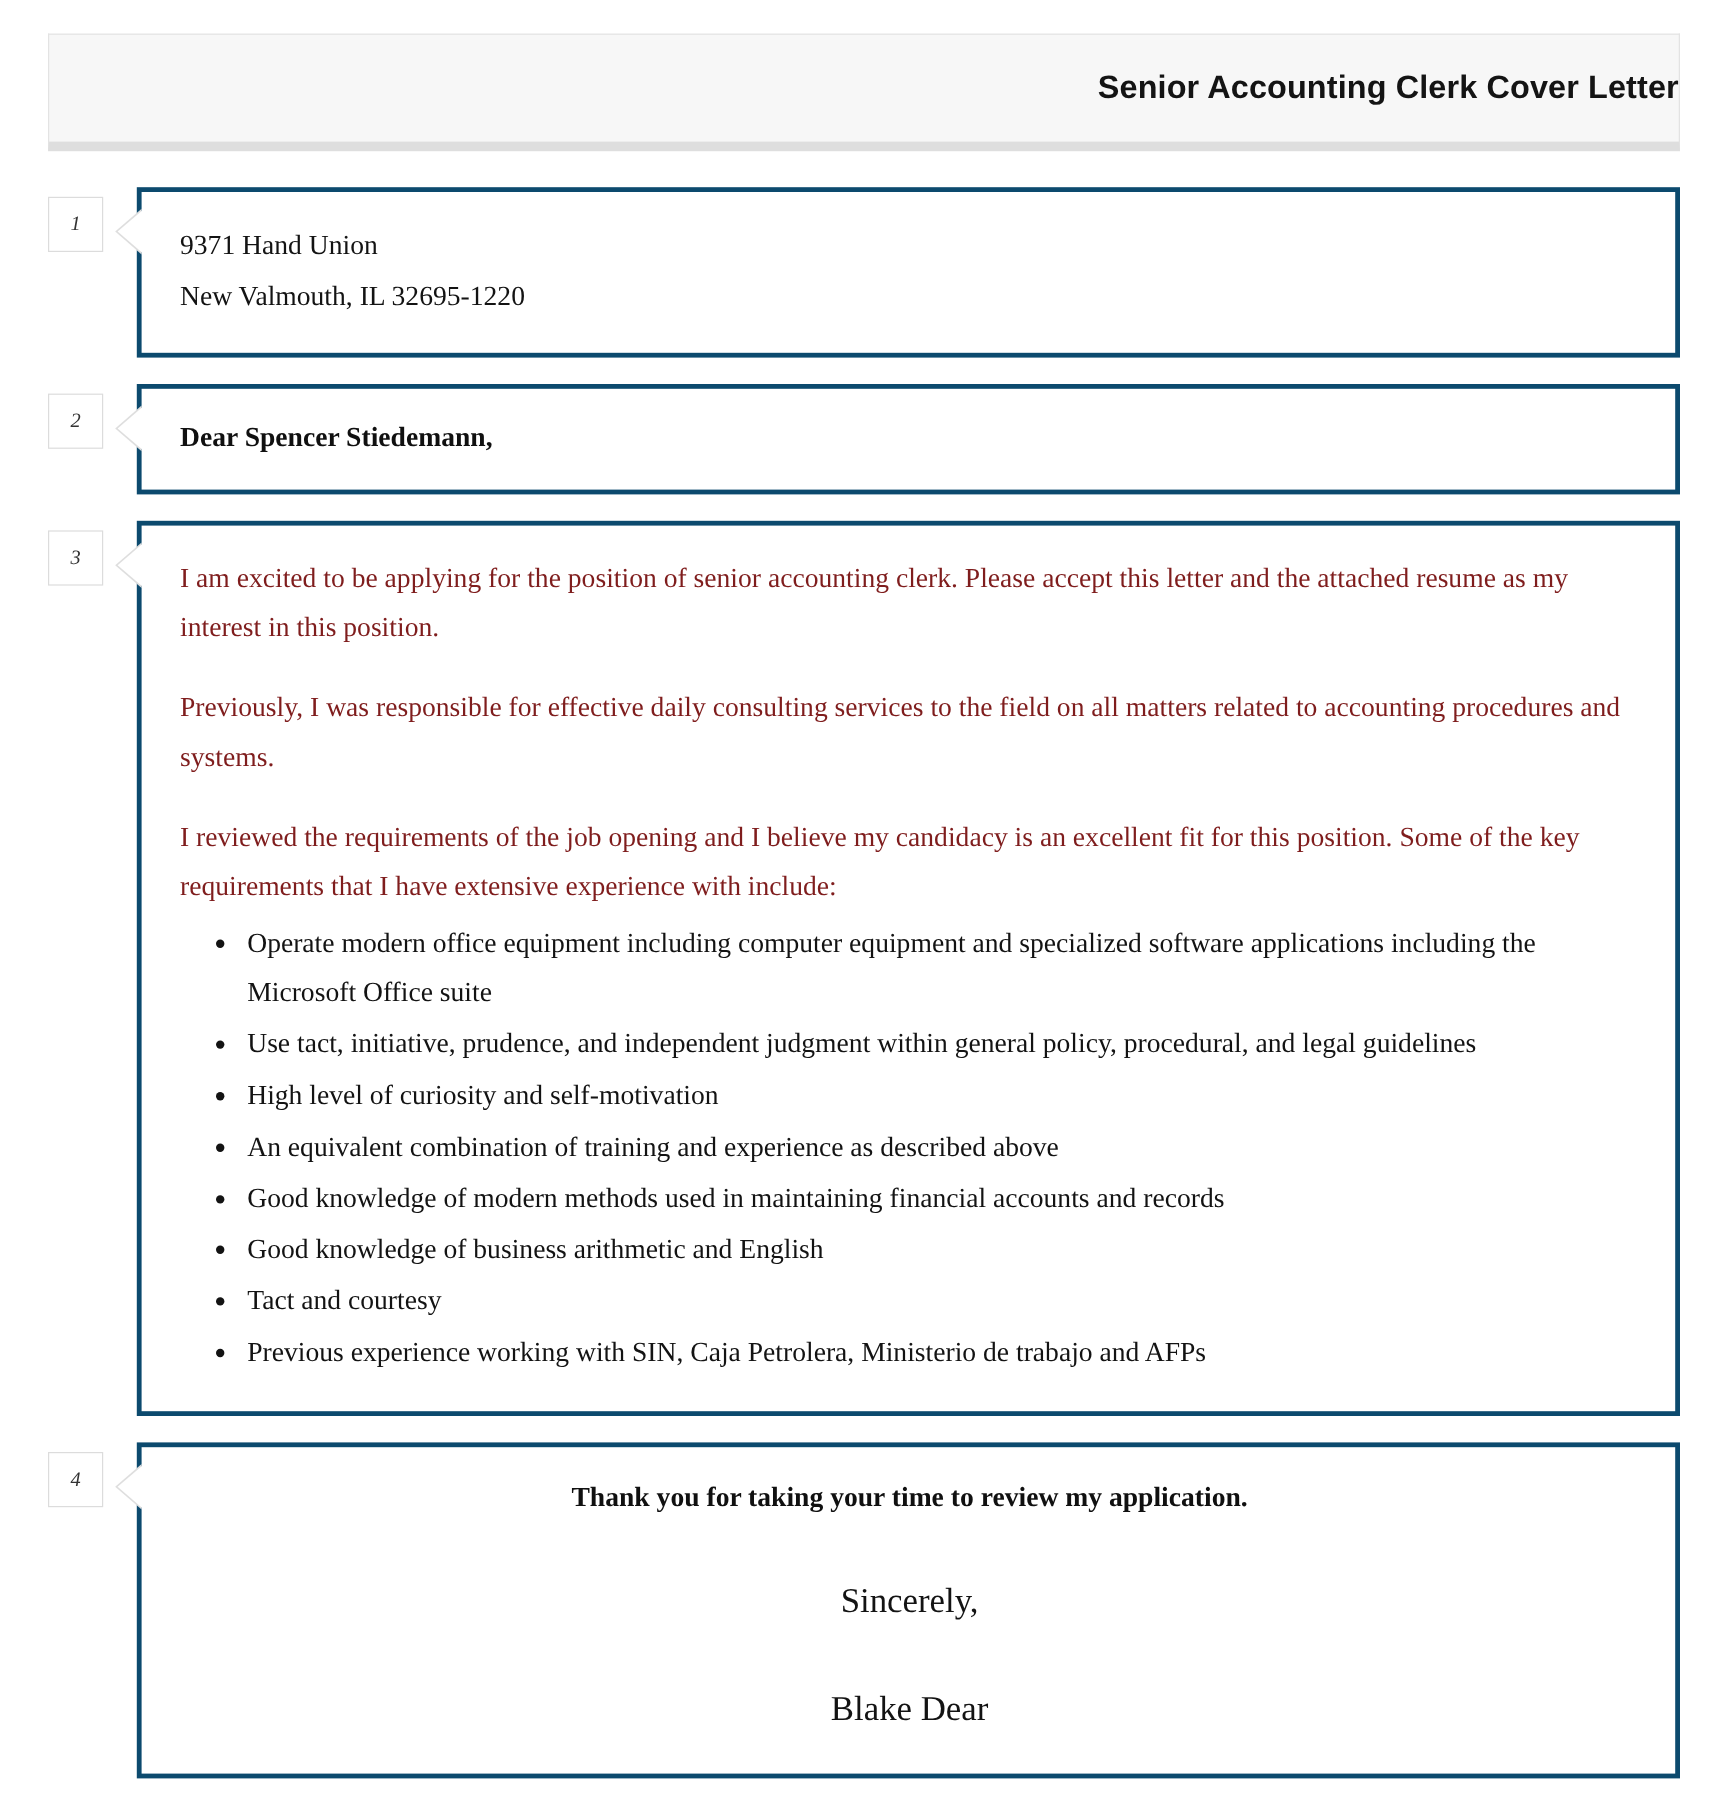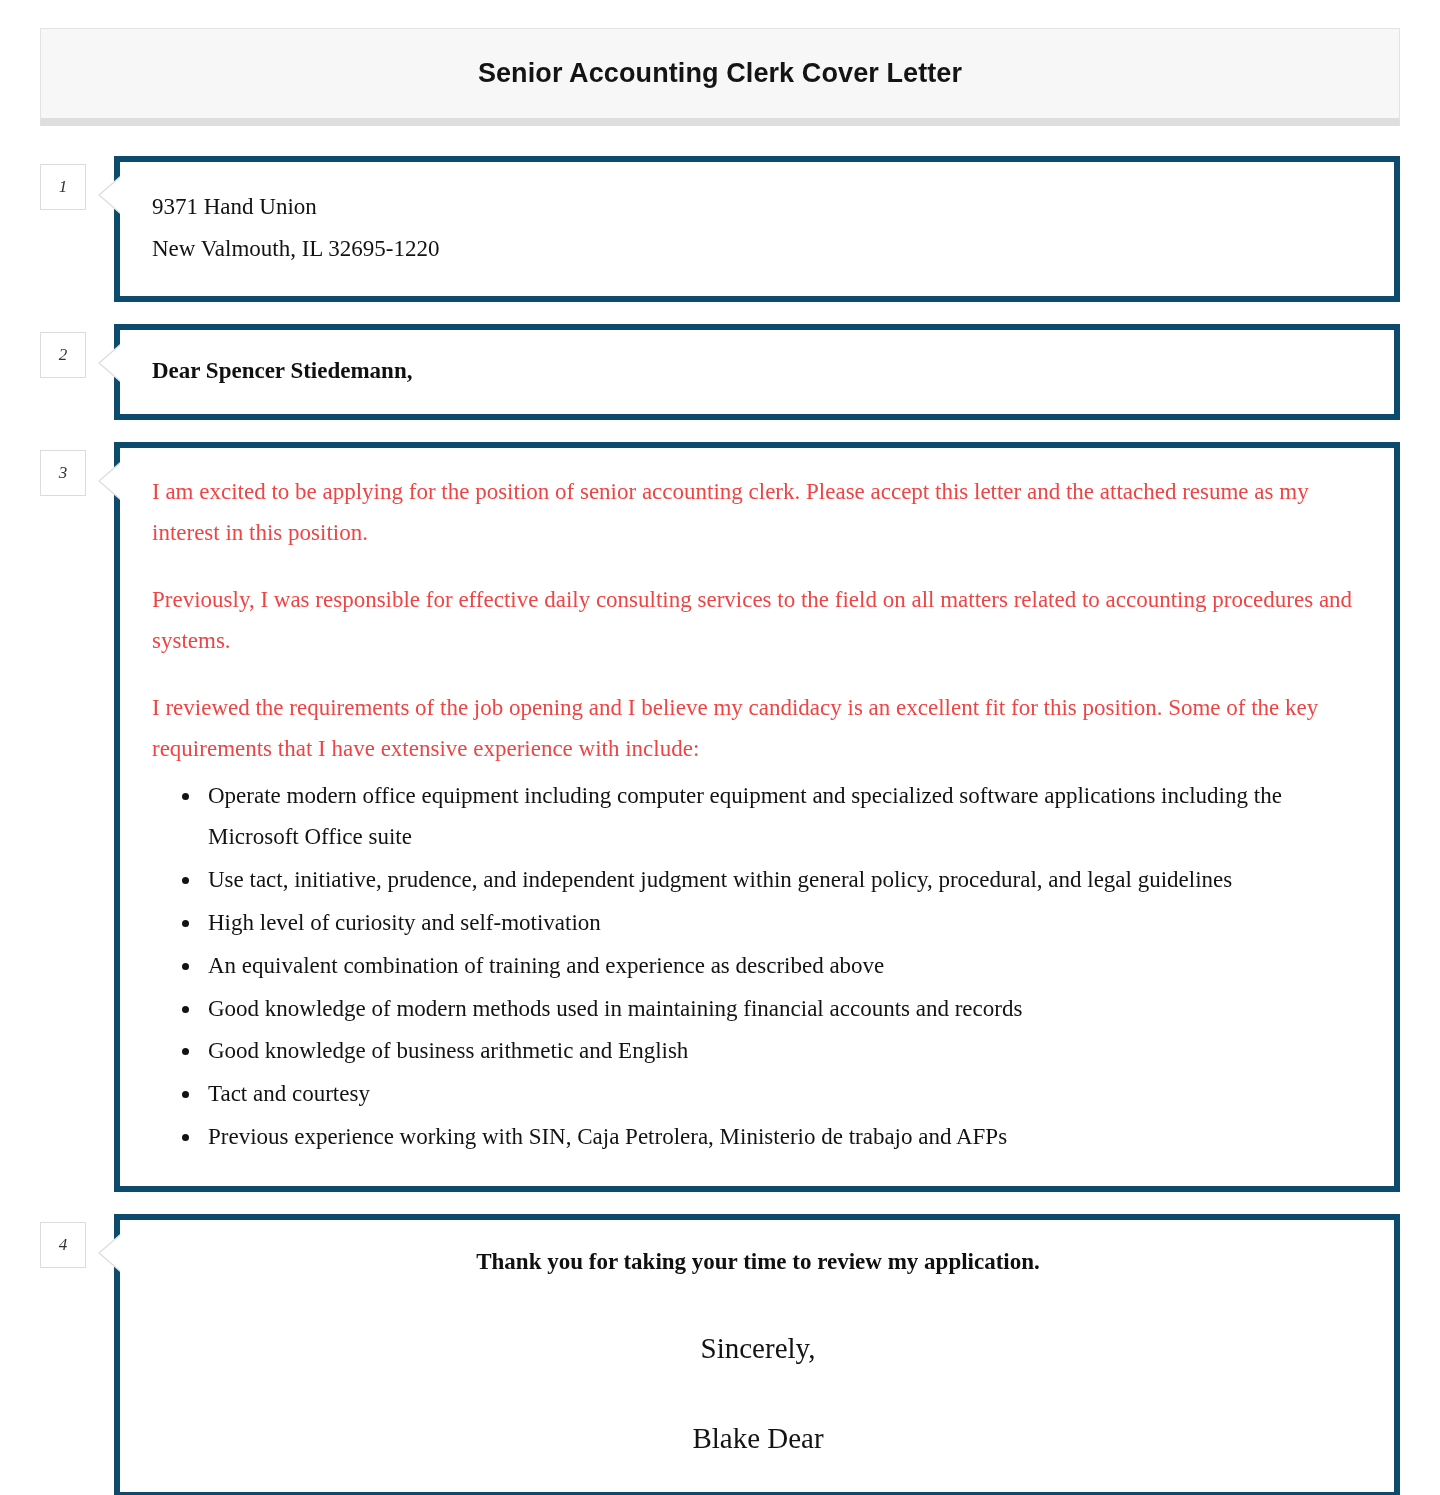--- a/index.html
+++ b/index.html
@@ -24,21 +24,21 @@
   
   .doc-header {
     margin: 28px 40px 0 40px;
     background: #f7f7f7;
     border: 1px solid #e3e3e3;
     border-bottom: 8px solid #dedede;
     box-sizing: border-box;
     height: 98px;
     display: flex;
     align-items: center;
-    justify-content: center;
+    justify-content: flex-end;
   }
   .doc-header h1 {
     margin: 0;
     font-size: 27px;
     font-weight: bold;
     letter-spacing: 0.1px;
     color: #141414;
     font-family: "Liberation Sans", "DejaVu Sans", sans-serif;
     text-align: center;
   }
@@ -72,21 +72,21 @@
     margin-top: 8px;
   }
 
   .gap {
     flex: 0 0 28px;
   }
 
   .bubble {
     position: relative;
     flex: 1 1 auto;
-    border: 6px solid #0c4a6e;
+    border: 4px solid #0c4a6e;
     background: #ffffff;
     box-sizing: border-box;
     padding: 24px 30px 26px 32px;
     min-height: 60px;
   }
 
   
   .bubble::before {
     content: "";
     position: absolute;
@@ -107,21 +107,21 @@
     height: 0;
     border-top: 18px solid transparent;
     border-bottom: 18px solid transparent;
     border-right: 21px solid #ffffff;
   }
 
   .bubble p {
     margin: 0 0 26px 0;
     font-size: 23px;
     line-height: 1.78;
-    color: #ef4444;
+    color: #7f1d1d;
   }
   .bubble p:last-child {
     margin-bottom: 0;
   }
   .bubble p.tight {
     margin-bottom: 0;
   }
 
   .addr-line {
     font-size: 23px;

